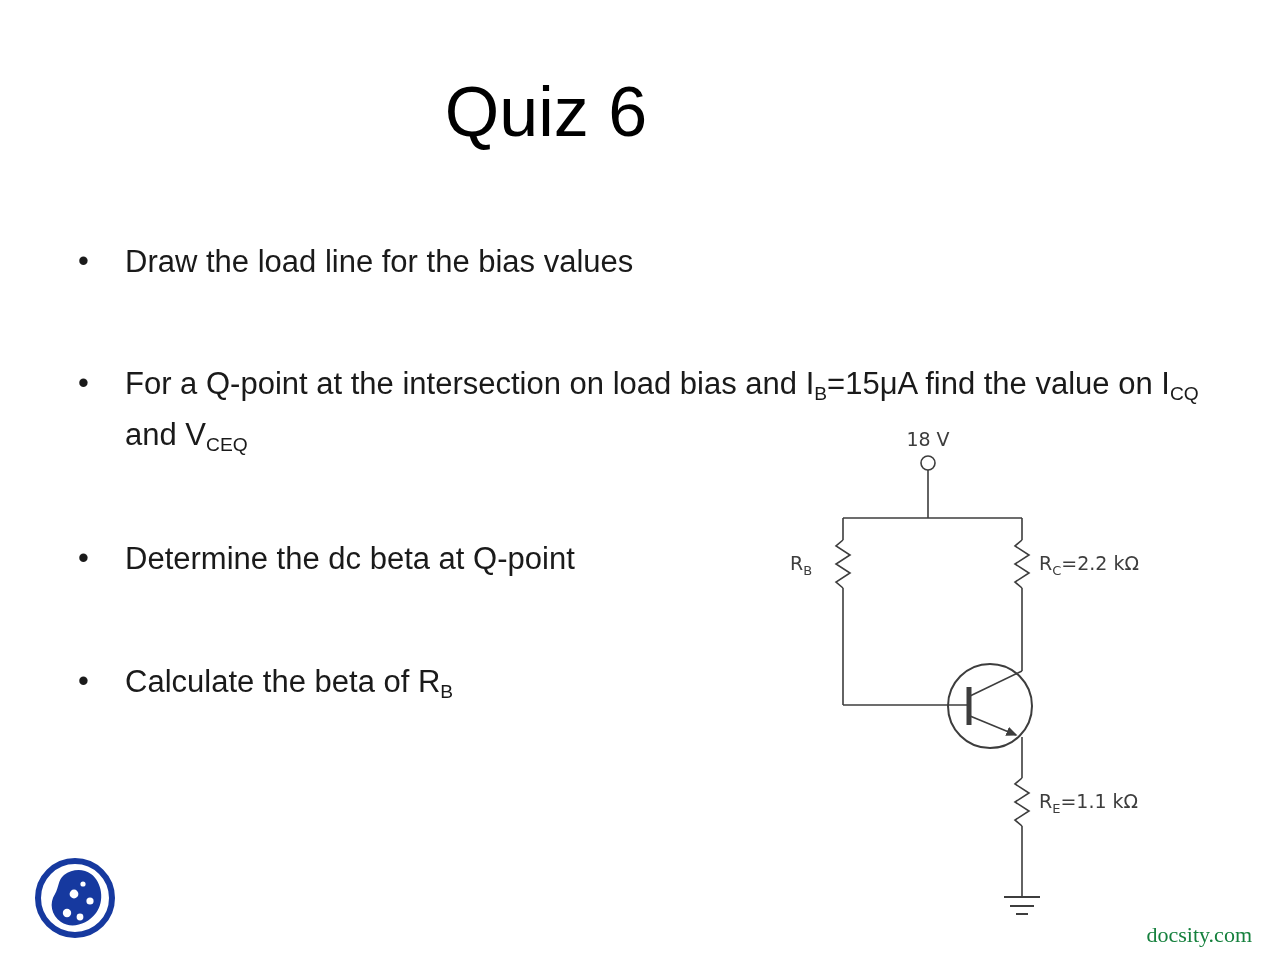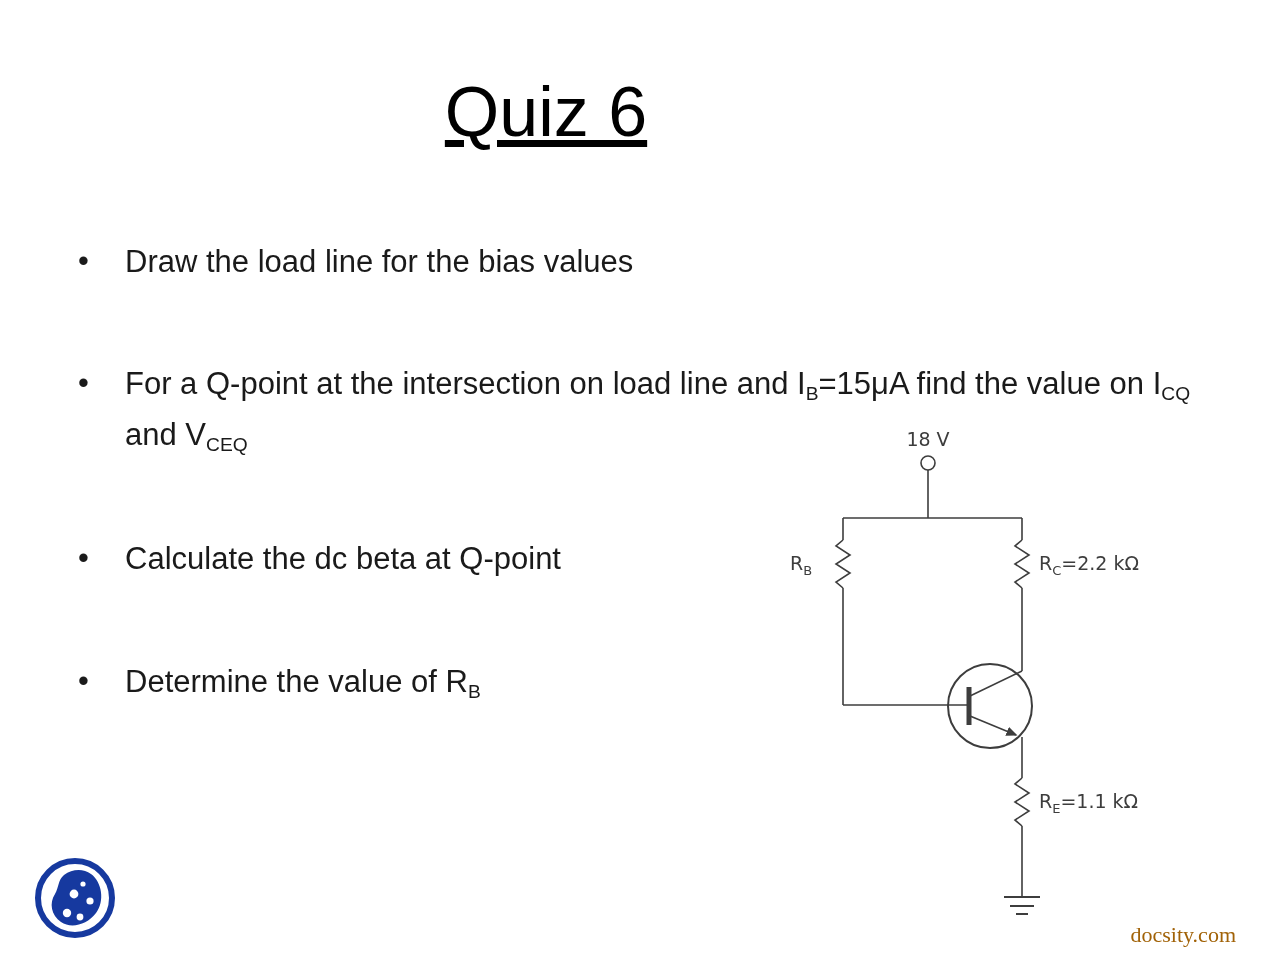--- a/index.html
+++ b/index.html
@@ -3,62 +3,62 @@
 <meta charset="utf-8">
 <style>
   html,body{margin:0;padding:0;}
   body{
     width:1280px;height:960px;background:#ffffff;position:relative;
     font-family:"Liberation Sans",sans-serif;color:#1a1a1a;overflow:hidden;
   }
   .slide{position:absolute;inset:0;}
   .title{
     position:absolute;top:72px;left:0;width:1092px;text-align:center;
-    font-size:70px;font-weight:400;color:#000;letter-spacing:0px;text-decoration:underline;
+    font-size:70px;font-weight:400;color:#000;letter-spacing:0px;
   }
   .bullet{position:absolute;left:78px;display:flex;align-items:flex-start;}
   .marker{width:47px;font-size:31px;line-height:1.6;flex:0 0 47px;}
   .btext{
     display:inline-block;max-width:1090px;font-size:31px;line-height:1.65;
   }
   .sub{font-size:0.62em;vertical-align:-0.30em;}
   .circuit{position:absolute;left:760px;top:420px;width:440px;height:510px;}
   .circuit text{font-family:"DejaVu Sans",sans-serif;fill:#3d3d3d;}
   .logo{position:absolute;left:33px;top:856px;width:84px;height:84px;}
   .footer-link{
-    position:absolute;right:44px;top:922px;
-    font-family:"Liberation Serif",serif;font-size:22px;color:#a16207;
+    position:absolute;right:28px;top:922px;
+    font-family:"Liberation Serif",serif;font-size:22px;color:#15803d;
     text-decoration:none;
   }
 </style>
 </head>
 <body>
 
 <div class="slide">
 
   <div class="title">Quiz 6</div>
 
   <div class="bullet" style="top:236px">
     <span class="marker">•</span>
     <span class="btext">Draw the load line for the bias values</span>
   </div>
 
   <div class="bullet" style="top:358px">
     <span class="marker">•</span>
-    <span class="btext"><span>For a Q-point at the intersection on load line and I</span><span class="sub">B</span><span>=15μA find the value on I</span><span class="sub">CQ</span><span> and V</span><span class="sub">CEQ</span></span>
+    <span class="btext"><span>For a Q-point at the intersection on load bias and I</span><span class="sub">B</span><span>=15μA find the value on I</span><span class="sub">CQ</span><span> and V</span><span class="sub">CEQ</span></span>
   </div>
 
   <div class="bullet" style="top:533px">
     <span class="marker">•</span>
-    <span class="btext">Calculate the dc beta at Q-point</span>
+    <span class="btext">Determine the dc beta at Q-point</span>
   </div>
 
   <div class="bullet" style="top:656px">
     <span class="marker">•</span>
-    <span class="btext"><span>Determine the value of R</span><span class="sub">B</span></span>
+    <span class="btext"><span>Calculate the beta of R</span><span class="sub">B</span></span>
   </div>
 
   <svg class="circuit" viewBox="0 0 440 510">
     <defs>
       <marker id="arrow" markerWidth="10" markerHeight="8" refX="6" refY="3" orient="auto">
         <path d="M0,0 L7,3 L0,6 z" fill="#3d3d3d"></path>
       </marker>
     </defs>
 
     <g stroke="#3d3d3d" stroke-width="1.6" fill="none">

